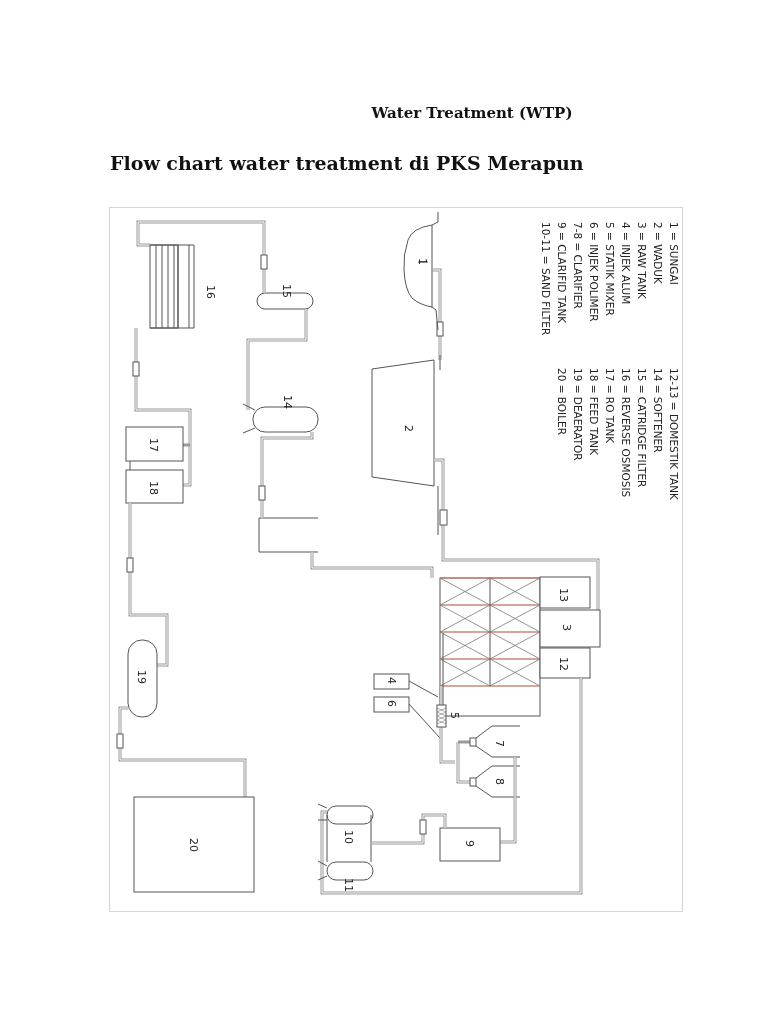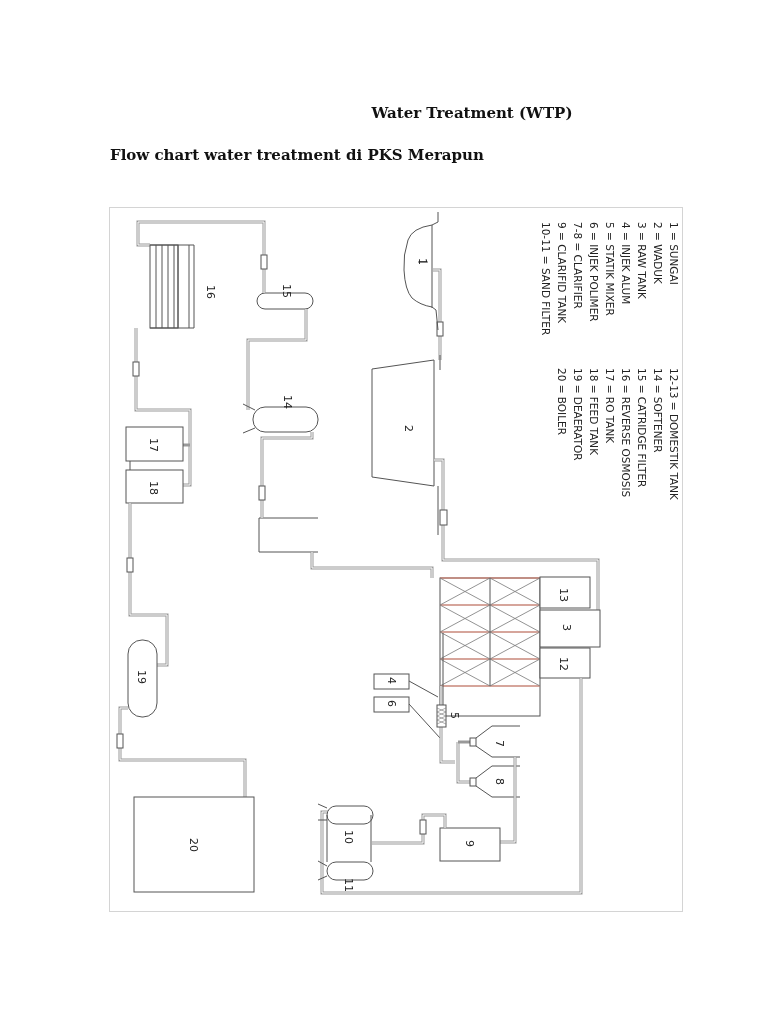--- a/index.html
+++ b/index.html
@@ -1,19 +1,19 @@
 <!DOCTYPE html>
 <html><head>
 <meta charset="utf-8">
 <style>
   html, body { margin:0; padding:0; background:#ffffff; }
   body { width:768px; height:1024px; position:relative; overflow:hidden; font-family:"DejaVu Serif", serif; color:#111; }
   .title { position:absolute; top:104px; left:0; width:768px; text-align:center; font-weight:bold; font-size:15px; font-family:"DejaVu Serif", serif; letter-spacing:0; padding-left:8px; }
   .title span { display:inline-block; margin-left:160px; }
-  .subtitle { position:absolute; top:146px; left:110px; font-weight:bold; font-size:15px; font-family:"DejaVu Serif", serif; }
+  .subtitle { position:absolute; top:152px; left:110px; font-weight:bold; font-size:19px; font-family:"DejaVu Serif", serif; }
   .frame { position:absolute; left:109px; top:207px; width:574px; height:705px; border:1px solid #d4d4d4; box-sizing:border-box; }
   svg { position:absolute; left:0; top:0; }
   .lbl { font-family:"DejaVu Sans", sans-serif; font-size:11px; fill:#222; }
   .leg { font-family:"DejaVu Sans", sans-serif; font-size:10.5px; fill:#222; }
 </style>
 </head>
 <body>
 
 <div class="title"><span>Water Treatment (WTP)</span></div>
 <div class="subtitle">Flow chart water treatment di PKS Merapun</div>

